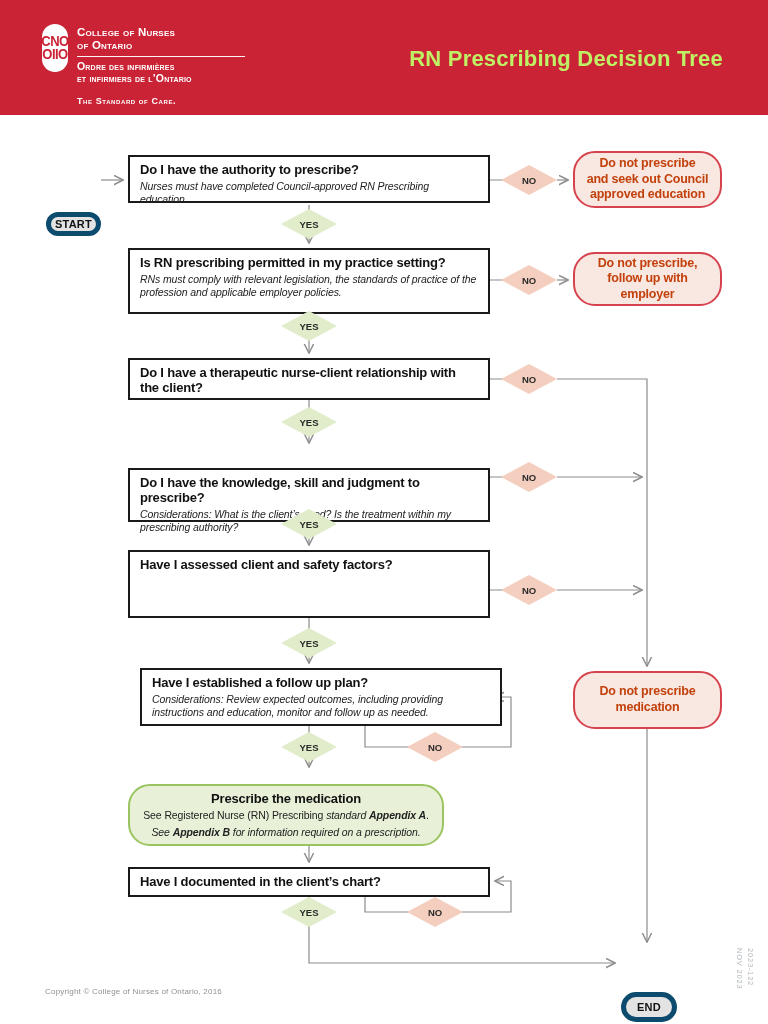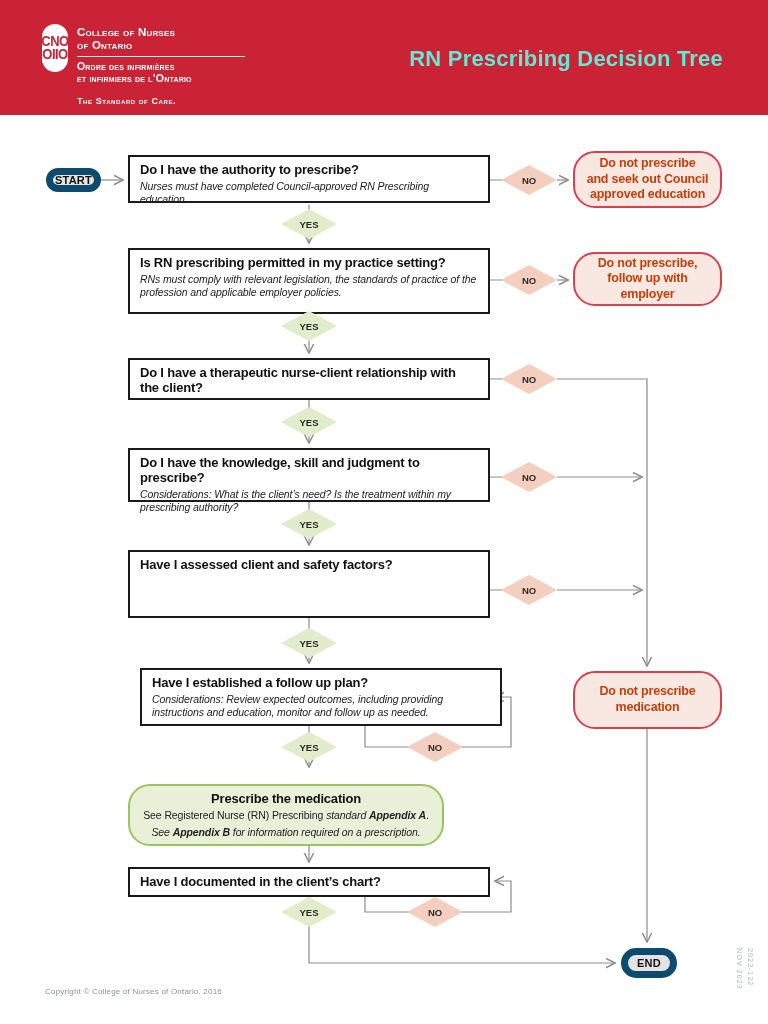--- a/index.html
+++ b/index.html
@@ -21,21 +21,21 @@
   .banner{position:absolute;left:0;top:0;width:768px;height:115px;background:var(--brand_red);}
   .logo-block{position:absolute;left:42px;top:24px;display:flex;gap:9px;}
   .logo-mark{width:26px;height:48px;background:#ffffff;border-radius:14px;display:flex;flex-direction:column;align-items:center;justify-content:center;line-height:1;}
   .logo-mark span{color:var(--brand_red);font-weight:bold;font-size:13px;letter-spacing:-0.5px;transform:scaleY(1.1);}
   .org{color:#ffffff;padding-top:2px;}
   .org .sc{font-variant:small-caps;font-weight:bold;line-height:1.12;}
   .org-en{font-size:11.5px;letter-spacing:.2px;}
   .org-rule{width:168px;height:1px;background:#ffffff;margin:4px 0 4px 0;opacity:.95;}
   .org-fr{font-size:10.5px;letter-spacing:.2px;}
   .tagline{margin-top:12px;font-variant:small-caps;font-weight:bold;font-size:9px;letter-spacing:.6px;color:#ffffff;}
-  .title{position:absolute;right:45px;top:46px;color:#5eead4;font-size:22px;font-weight:bold;letter-spacing:.2px;}
+  .title{position:absolute;right:45px;top:46px;color:#bef264;font-size:22px;font-weight:bold;letter-spacing:.2px;}
 
   
   .flow{position:absolute;left:0;top:0;width:768px;height:1024px;}
   svg.connectors{position:absolute;left:0;top:0;z-index:1;pointer-events:none;}
   .node{position:absolute;z-index:2;}
 
   .qbox{background:#ffffff;border:2px solid #1a1a1a;padding:6px 10px 5px 10px;}
   .qbox .q{font-size:13px;font-weight:bold;color:#111;line-height:1.15;letter-spacing:-0.2px;}
   .qbox .n{font-size:10.5px;font-style:italic;color:#222;line-height:1.22;margin-top:2px;letter-spacing:-0.1px;}
 
@@ -43,23 +43,23 @@
            display:flex;flex-direction:column;align-items:center;justify-content:center;
            font-size:12.5px;font-weight:bold;color:#c2410c;line-height:1.25;text-align:center;letter-spacing:-0.2px;}
 
   .prescribe{background:var(--prescribe_fill);border:2.5px solid var(--prescribe_border);border-radius:22px;
              display:flex;flex-direction:column;align-items:center;justify-content:center;text-align:center;}
   .prescribe .pt{font-size:13px;font-weight:bold;color:#111;letter-spacing:-0.2px;}
   .prescribe .pl{font-size:10.5px;color:#222;line-height:1.3;margin-top:3px;letter-spacing:-0.1px;}
   .prescribe .it{font-style:italic;}
   .prescribe .bi{font-style:italic;font-weight:bold;}
 
-  .pill{background:#e3e3e3;border:7px solid #0c4a6e;border-radius:14px;
+  .pill{background:#e3e3e3;border:5px solid #0c4a6e;border-radius:14px;
         display:flex;align-items:center;justify-content:center;
-        font-size:11px;font-weight:bold;color:#111;letter-spacing:.2px;}
+        font-size:11px;font-weight:bold;color:#111;letter-spacing:.2px;margin-top:44px;}
 
   .diamond{display:flex;align-items:center;justify-content:center;
            clip-path:polygon(50% 0,100% 50%,50% 100%,0 50%);
            font-size:9.5px;font-weight:bold;color:#2a2a2a;}
   .diamond.yes{background:var(--yes_fill);}
   .diamond.no{background:var(--no_fill);}
 
   
   .copyright{position:absolute;left:45px;top:987px;font-size:8px;color:#8d9296;letter-spacing:.2px;}
   .doc-code{position:absolute;right:12px;top:948px;writing-mode:vertical-lr;
@@ -139,21 +139,21 @@
       <div class="q">Do I have the authority to prescribe?</div>
       <div class="n">Nurses must have completed Council-approved RN Prescribing education.</div>
     </div>
     <div class="node qbox" style="left:128px;top:248px;width:362px;height:66px;">
       <div class="q">Is RN prescribing permitted in my practice setting?</div>
       <div class="n">RNs must comply with relevant legislation, the standards of practice of the profession and applicable employer policies.</div>
     </div>
     <div class="node qbox" style="left:128px;top:358px;width:362px;height:42px;">
       <div class="q">Do I have a therapeutic nurse-client relationship with the client?</div>
     </div>
-    <div class="node qbox" style="left:128px;top:448px;width:362px;height:54px;">
+    <div class="node qbox" style="left:128px;top:468px;width:362px;height:54px;">
       <div class="q">Do I have the knowledge, skill and judgment to prescribe?</div>
       <div class="n">Considerations: What is the client’s need? Is the treatment within my prescribing authority?</div>
     </div>
     <div class="node qbox" style="left:128px;top:550px;width:362px;height:68px;">
       <div class="q">Have I assessed client and safety factors?</div>
     </div>
     <div class="node qbox" style="left:140px;top:668px;width:362px;height:58px;">
       <div class="q">Have I established a follow up plan?</div>
       <div class="n">Considerations: Review expected outcomes, including providing instructions and education, monitor and follow up as needed.</div>
     </div>

